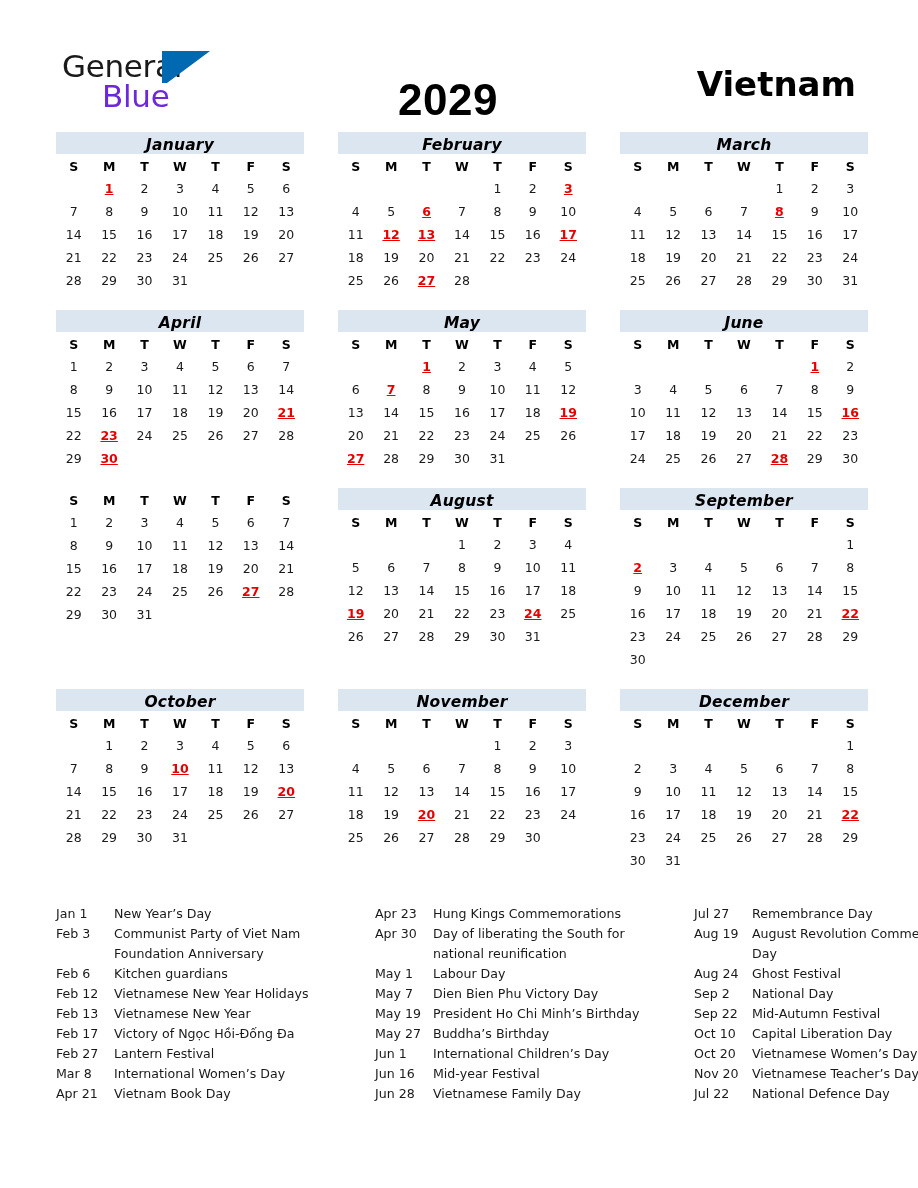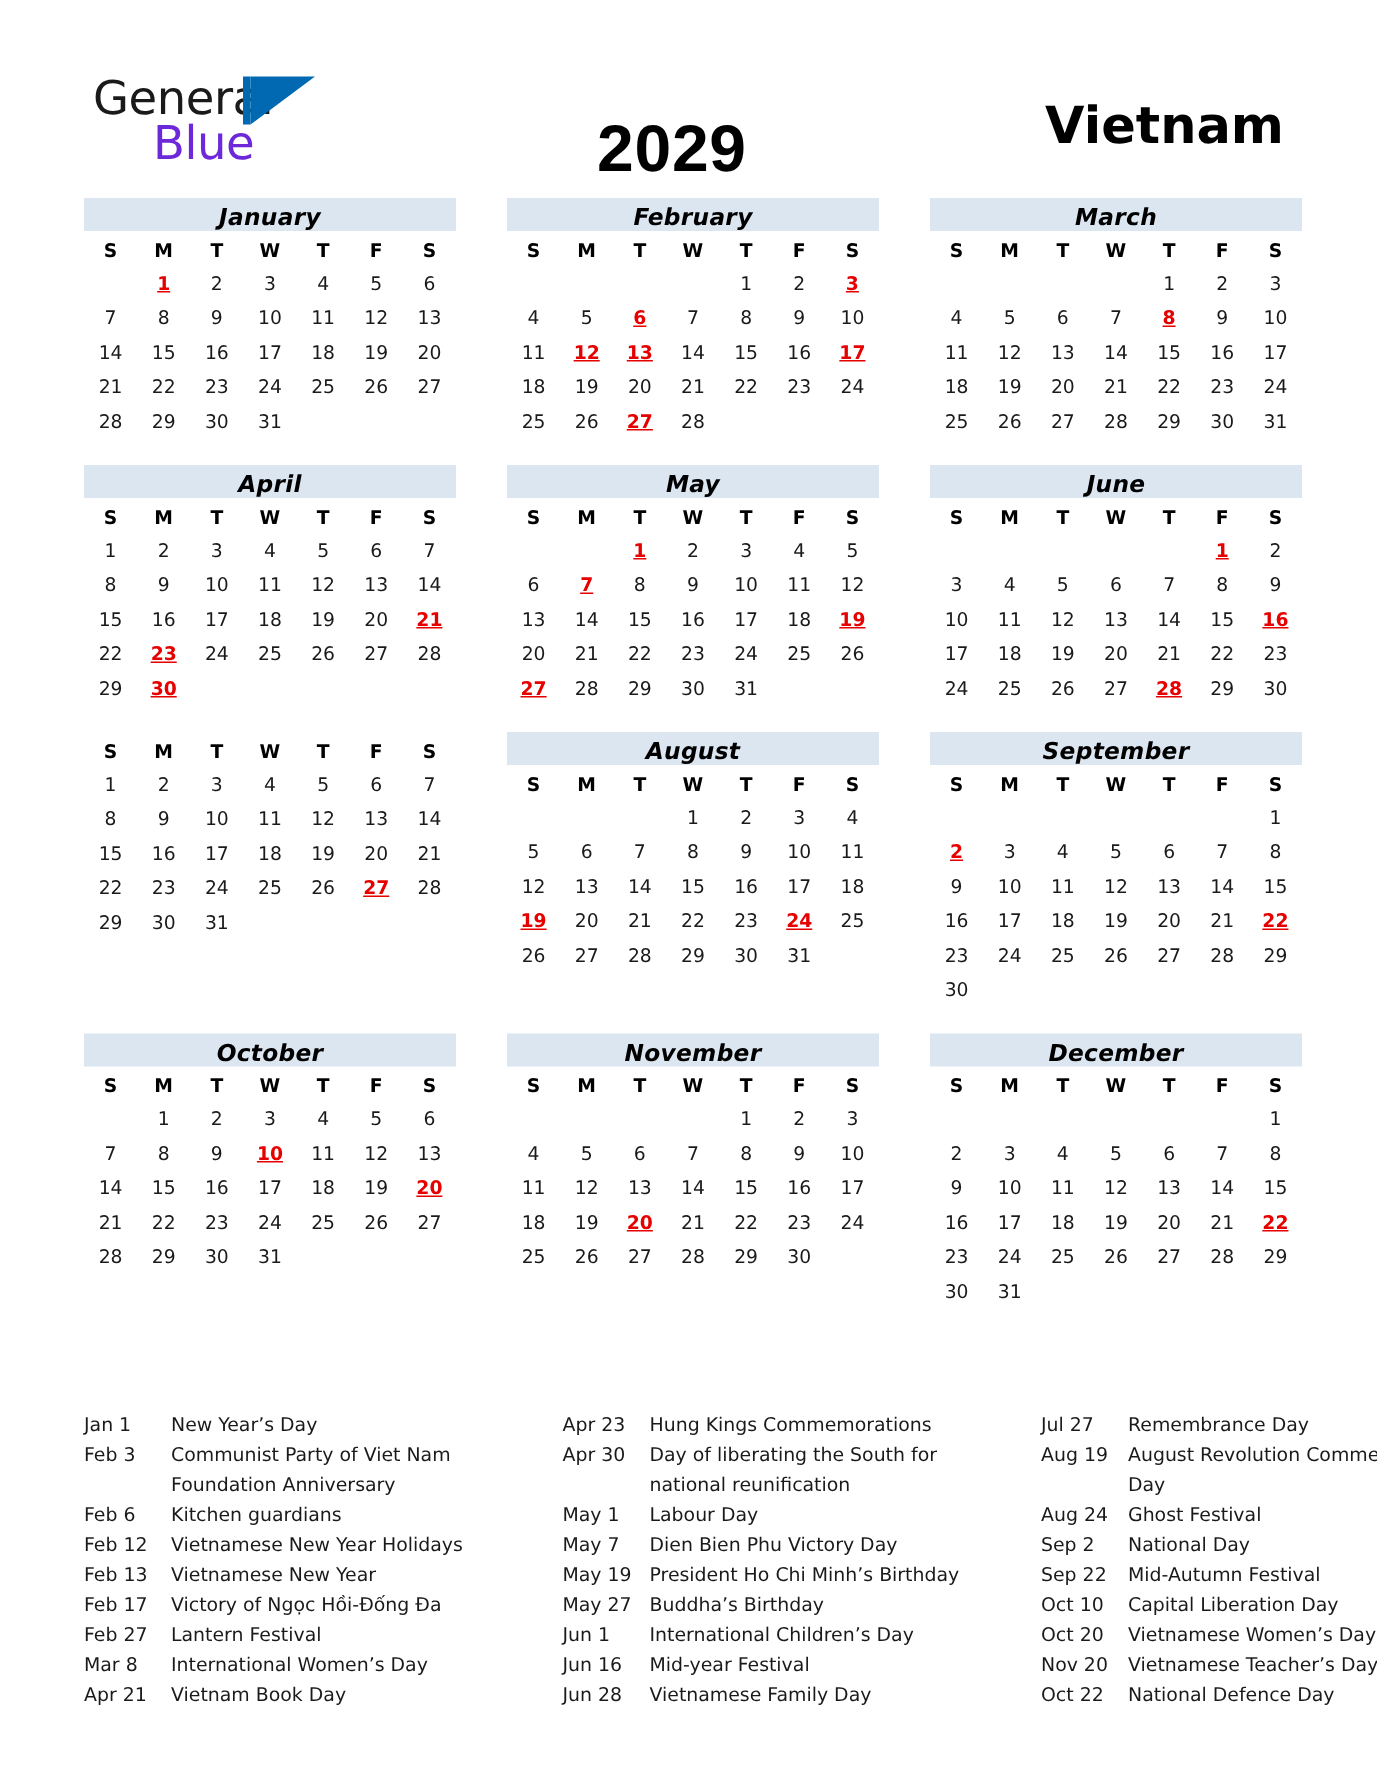--- a/index.html
+++ b/index.html
@@ -155,21 +155,20 @@
 
   
   .legend {
     margin: 14px 56px 0 56px;
     display: grid;
     grid-template-columns: repeat(3, 1fr);
     grid-column-gap: 34px;
   }
   .legend-col {
     width: 285px;
-    margin-top: 36px;
   }
   .legend-row {
     display: flex;
     align-items: flex-start;
     font-size: 12.6px;
     font-family: "DejaVu Sans", sans-serif;
     line-height: 20px;
     color: #1a1a1a;
   }
   .legend-date {
@@ -1079,19 +1078,19 @@
         </div>
         <div class="legend-row">
           <span class="legend-date">Oct 20</span>
           <span class="legend-name">Vietnamese Women’s Day</span>
         </div>
         <div class="legend-row">
           <span class="legend-date">Nov 20</span>
           <span class="legend-name">Vietnamese Teacher’s Day</span>
         </div>
         <div class="legend-row">
-          <span class="legend-date">Oct 22</span>
+          <span class="legend-date">Jul 22</span>
           <span class="legend-name">National Defence Day</span>
         </div>
       </div>
     </div>
 
 </div>
 
 </body></html>

